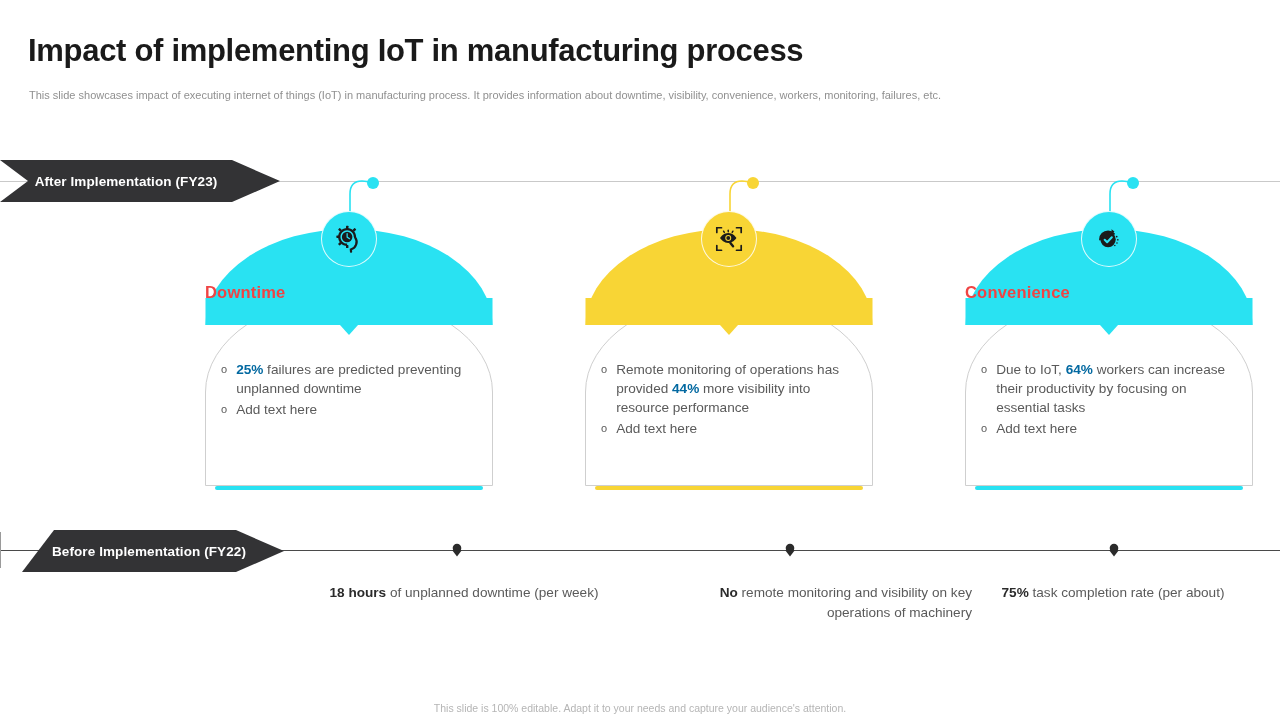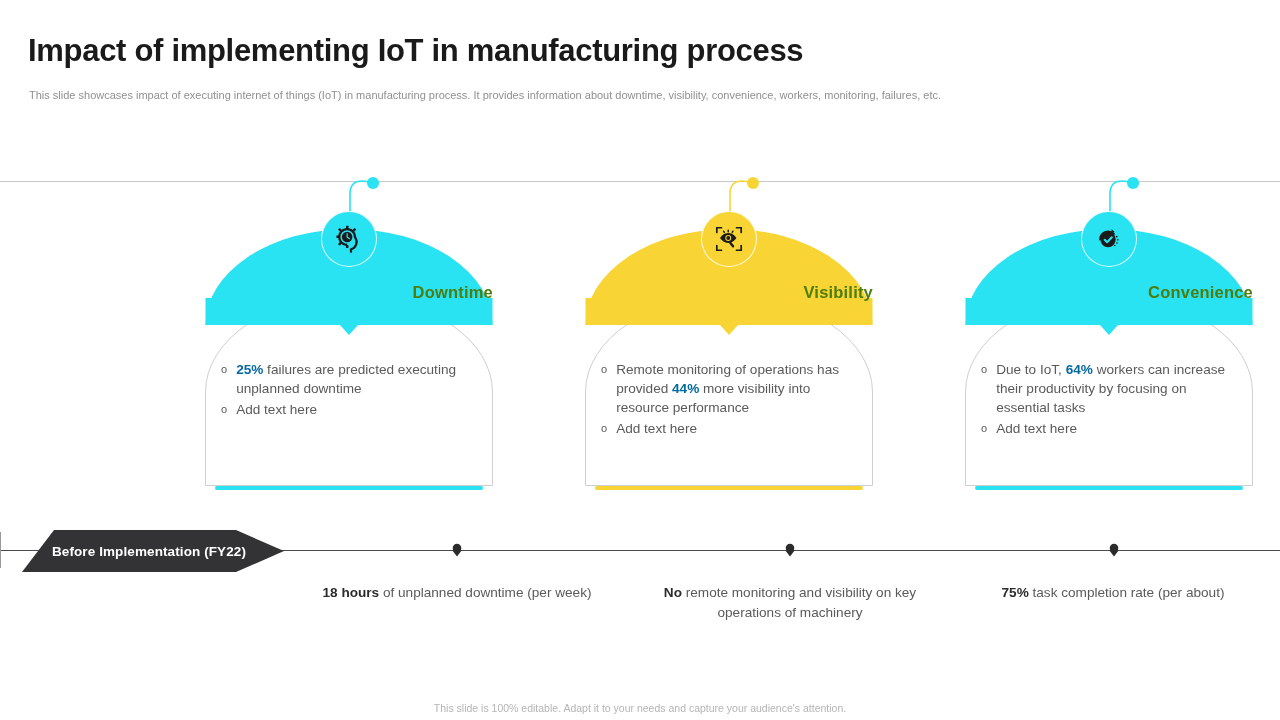--- a/index.html
+++ b/index.html
@@ -60,22 +60,22 @@
   .card-1 { left: 205px; }
   .card-2 { left: 585px; }
   .card-3 { left: 965px; }
 
   
   .card-shell { position: absolute; inset: 0; }
   .card-shell svg { display: block; overflow: visible; }
 
   .card-title {
     position: absolute; top: 35px; left: 0; width: 100%;
-    text-align: right; font-size: 16.5px; font-weight: bold;
-    color: #4d7c0f; letter-spacing: 0.2px;
+    text-align: left; font-size: 16.5px; font-weight: bold;
+    color: #ef4444; letter-spacing: 0.2px;
   }
 
   .notch {
     position: absolute; top: 77px; left: 50%; width: 0; height: 0;
     transform: translateX(-50%);
     border-left: 9px solid transparent;
     border-right: 9px solid transparent;
   }
 
   .bullets {
@@ -117,42 +117,45 @@
   .marker { position: absolute; top: 541px; width: 18px; height: 18px; }
   .m-1 { left: 448px; }
   .m-2 { left: 781px; }
   .m-3 { left: 1105px; }
 
   .below-text {
     position: absolute; top: 583px; width: 300px;
     text-align: center; font-size: 13.6px; line-height: 20px; color: #5a5a5a;
   }
   .below-text b { color: #2b2b2b; font-weight: bold; }
-  .bt-1 { left: 307px; }
-  .bt-2 { left: 640px; }
+  .bt-1 { left: 314px; }
+  .bt-2 { left: 672px; text-align: right; }
   .bt-3 { left: 963px; }
 
   
   .footer {
     position: absolute; left: 0; top: 702px; width: 1280px;
     text-align: center; font-size: 10.5px; color: #b5b5b5;
   }
 </style>
 </head>
 <body>
 
 <div class="slide">
 
   <div class="title">Impact of implementing IoT in manufacturing process</div>
   <div class="subtitle">This slide showcases impact of executing internet of things (IoT) in manufacturing process. It provides information about downtime, visibility, convenience, workers, monitoring, failures, etc.</div>
 
   <div class="timeline-top"></div>
   <div class="timeline-bottom"></div>
   <div class="tl-bottom-tick"></div>
 
+  <div class="banner banner-after">
+    <span>After Implementation (FY23)</span>
+  </div>
   <div class="banner banner-before">
     <span>Before Implementation (FY22)</span>
   </div>
 
   <div class="connector conn-1">
     <svg width="70" height="52" viewBox="0 0 70 52">
       <path d="M10 52 L10 24 Q10 11 22 11 Q33 11 33 18" fill="none" stroke="#29E2F2" stroke-width="1.6"></path>
       <circle cx="33" cy="13" r="6" fill="#29E2F2"></circle>
     </svg>
   </div>
@@ -175,39 +178,38 @@
         <path d="M0.5 237.5 L0.5 144 A143.5 96 0 0 1 287.5 144 L287.5 237.5 Z" fill="#ffffff" stroke="#cfcfcf" stroke-width="1"></path>
         <path d="M0.5 77 A143.5 96 0 0 1 287.5 77 L287.5 77 L0.5 77 Z" fill="#29E2F2"></path>
         <rect x="0.5" y="50" width="287" height="27" fill="#29E2F2"></rect>
       </svg>
     </div>
     <div class="card-title">Downtime</div>
     <div class="notch" style="border-top:10px solid #29E2F2;"></div>
     <div class="bullets">
       <div class="bullet">
         <span class="mark">o</span>
-        <span><b>25%</b><span> failures are predicted executing unplanned downtime</span></span>
+        <span><b>25%</b><span> failures are predicted preventing unplanned downtime</span></span>
       </div>
       <div class="bullet">
         <span class="mark">o</span>
         <span>Add text here</span>
       </div>
     </div>
     <div class="bottom-bar" style="background:#29E2F2;"></div>
   </div>
 
   <div class="card card-2">
     <div class="card-shell">
       <svg width="288" height="238" viewBox="0 0 288 238">
         <path d="M0.5 237.5 L0.5 144 A143.5 96 0 0 1 287.5 144 L287.5 237.5 Z" fill="#ffffff" stroke="#cfcfcf" stroke-width="1"></path>
         <path d="M0.5 77 A143.5 96 0 0 1 287.5 77 L287.5 77 L0.5 77 Z" fill="#F8D535"></path>
         <rect x="0.5" y="50" width="287" height="27" fill="#F8D535"></rect>
       </svg>
     </div>
-    <div class="card-title">Visibility</div>
     <div class="notch" style="border-top:10px solid #F8D535;"></div>
     <div class="bullets">
       <div class="bullet">
         <span class="mark">o</span>
         <span><span>Remote monitoring of operations has provided </span><b>44%</b><span> more visibility into resource performance</span></span>
       </div>
       <div class="bullet">
         <span class="mark">o</span>
         <span>Add text here</span>
       </div>

